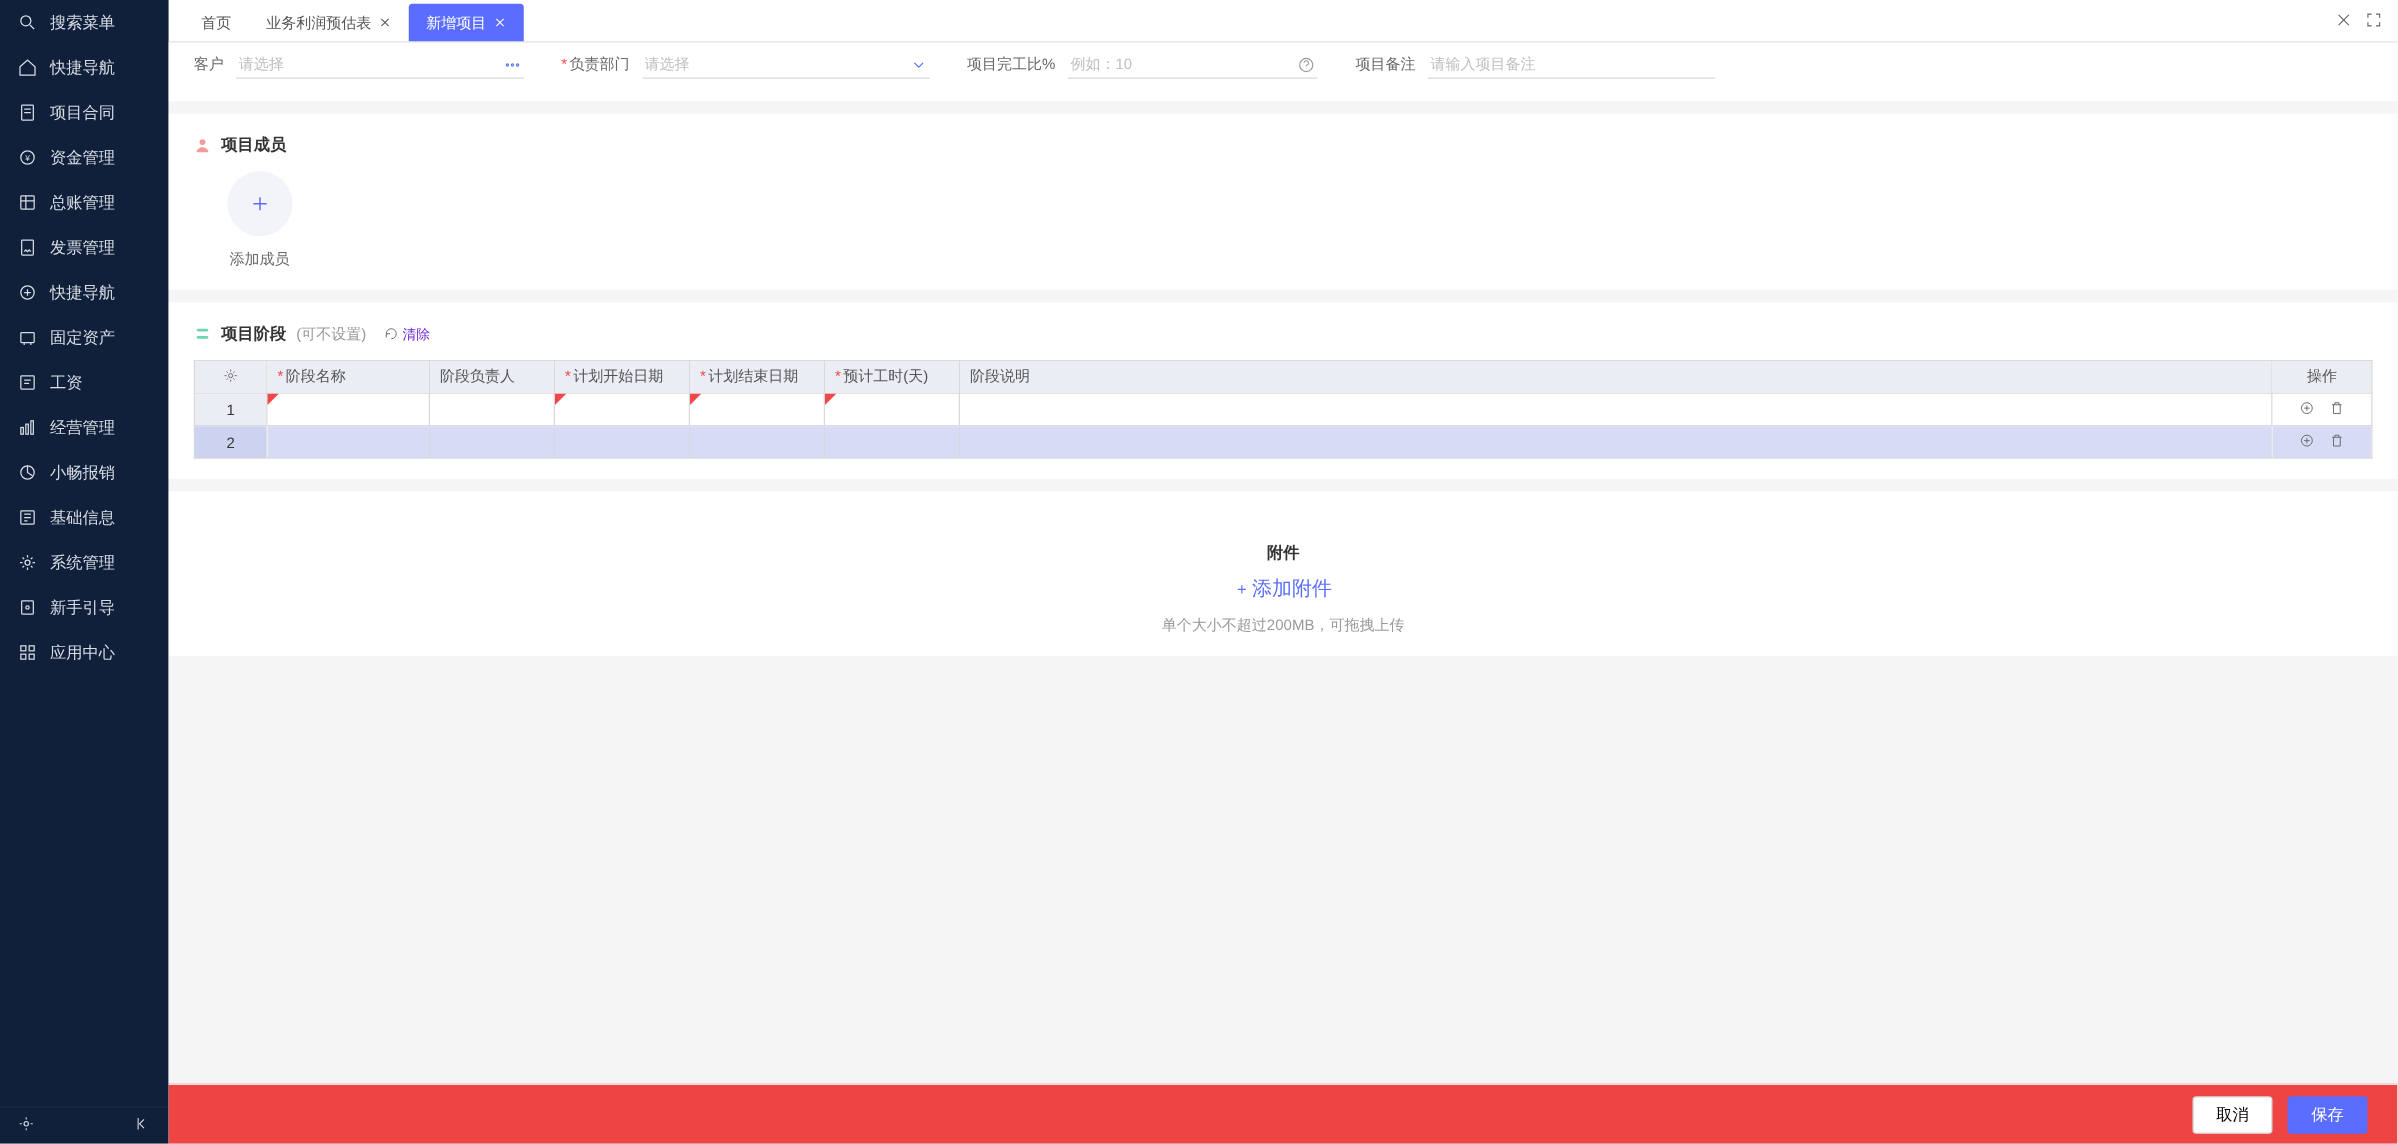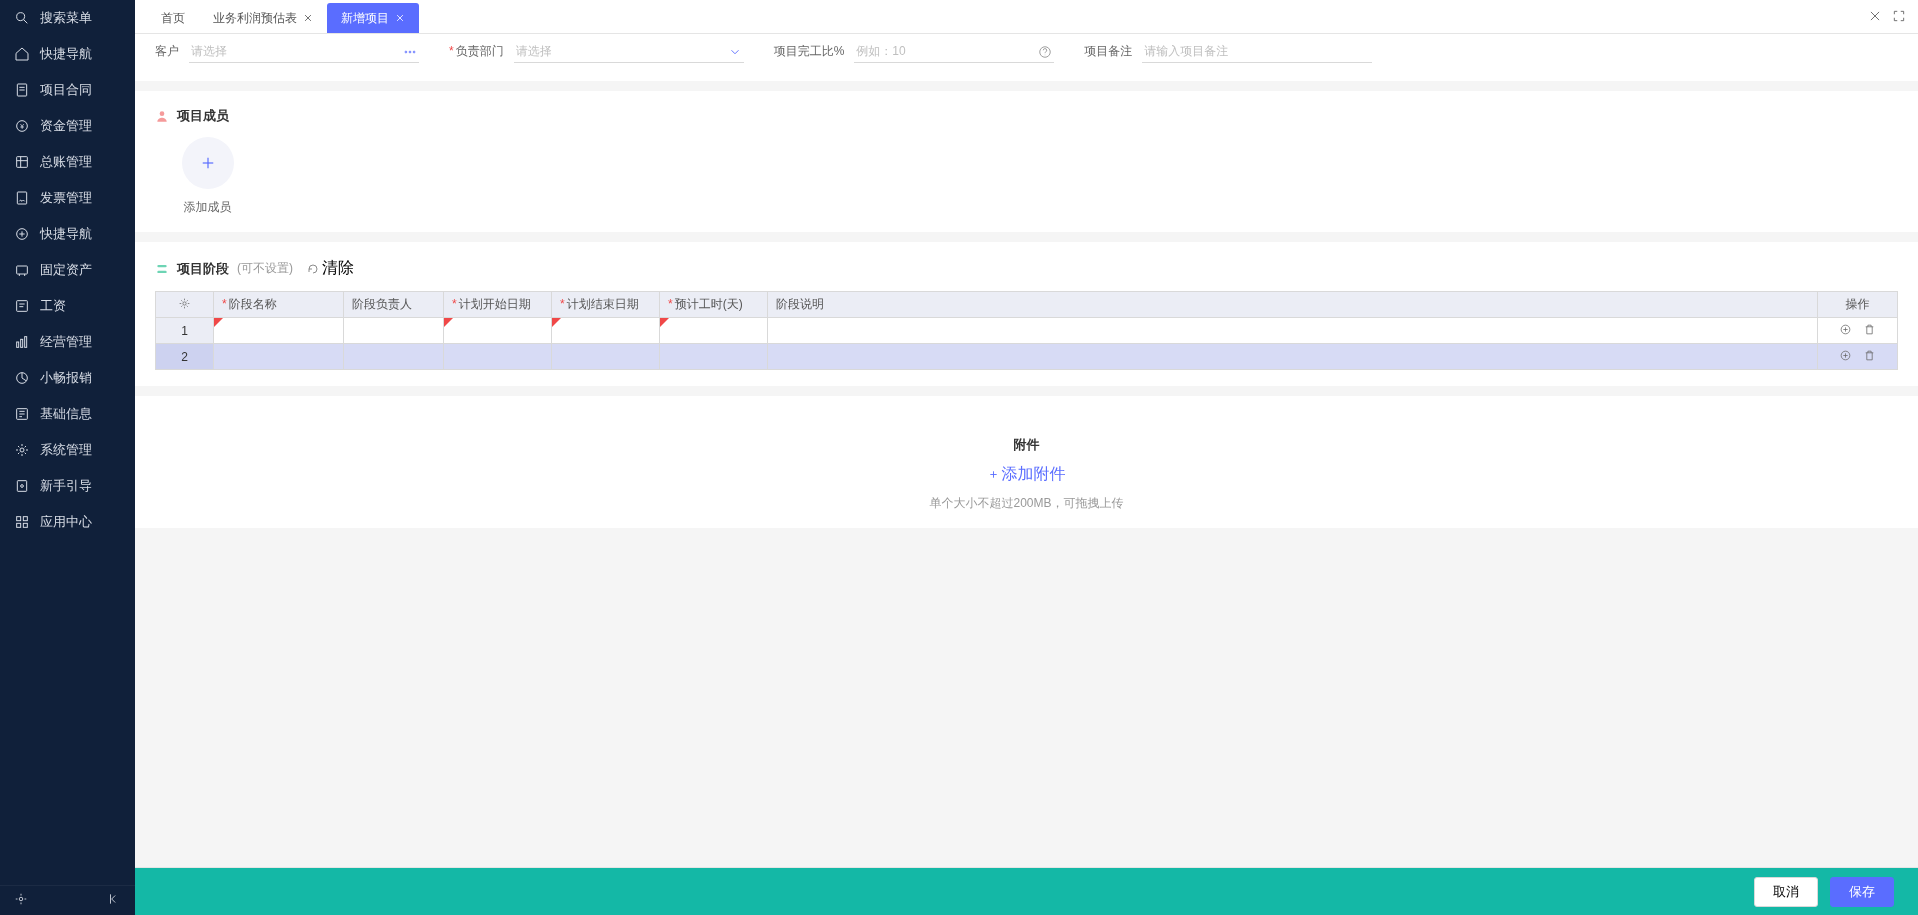--- a/index.html
+++ b/index.html
@@ -42,21 +42,21 @@
   .field .tail-icon svg { width: 14px; height: 14px; stroke: #5a6dff; fill: none; stroke-width: 1.6; }
   .field .tail-icon.gray svg { stroke: #999; }
 
   
   .panel { background: #fff; margin-top: 10px; padding: 16px 20px; }
   .panel-head { display: flex; align-items: center; gap: 8px; margin-bottom: 12px; }
   .panel-head .hicon { width: 14px; height: 14px; display: inline-flex; }
   .panel-head .hicon svg { width: 14px; height: 14px; }
   .panel-head h3 { font-size: 13px; font-weight: 600; }
   .panel-head .note { font-size: 12px; color: #999; }
-  .panel-head .clear { font-size: 16px; color: #000000; display: inline-flex; align-items: center; gap: 3px; cursor: pointer; margin-left: 6px; }
+  .panel-head .clear { font-size: 11px; color: #6d28d9; display: inline-flex; align-items: center; gap: 3px; cursor: pointer; margin-left: 6px; }
   .panel-head .clear svg { width: 12px; height: 12px; stroke: #666; fill: none; stroke-width: 1.5; }
 
   
   .members { display: flex; }
   .member-box { width: 105px; display: flex; flex-direction: column; align-items: center; gap: 10px; }
   .member-box + .member-box { border-left: 1px solid #eee; }
   .add-circle { width: 52px; height: 52px; border-radius: 50%; background: #f3f4fa; display: flex; align-items: center; justify-content: center; cursor: pointer; }
   .add-circle svg { width: 18px; height: 18px; stroke: #5a6dff; stroke-width: 1.6; fill: none; }
   .member-box .mlabel { font-size: 12px; color: #666; }
 
@@ -83,21 +83,21 @@
   table.stage th .gear svg { width: 13px; height: 13px; stroke: #666; fill: none; stroke-width: 1.4; }
 
   
   .attach-head { display: flex; align-items: center; gap: 10px; flex-direction: column; }
   .attach-head .addlink { color: #5a6dff; cursor: pointer; display: inline-flex; align-items: center; gap: 3px; font-size: 16px; }
   .attach-head .tip { color: #999; font-size: 12px; }
 
   .filler { flex: 1; background: #f5f5f5; }
 
   
-  .footer { height: 48px; border-top: 1px solid #e5e5e5; background: #14b8a6; display: flex; align-items: center; justify-content: flex-end; padding: 0 24px; gap: 12px; }
+  .footer { height: 48px; border-top: 1px solid #e5e5e5; background: #ef4444; display: flex; align-items: center; justify-content: flex-end; padding: 0 24px; gap: 12px; }
   .btn { height: 30px; padding: 0 18px; font-size: 13px; border-radius: 3px; cursor: pointer; border: 1px solid #d9d9d9; background: #fff; display: inline-flex; align-items: center; }
   .btn.primary { background: #5a6dff; border-color: #5a6dff; color: #fff; }
 </style>
 </head>
 <body>
 
 <div class="sidebar">
   <div class="menu">
     <div class="side-item">
       <span class="side-icon">

